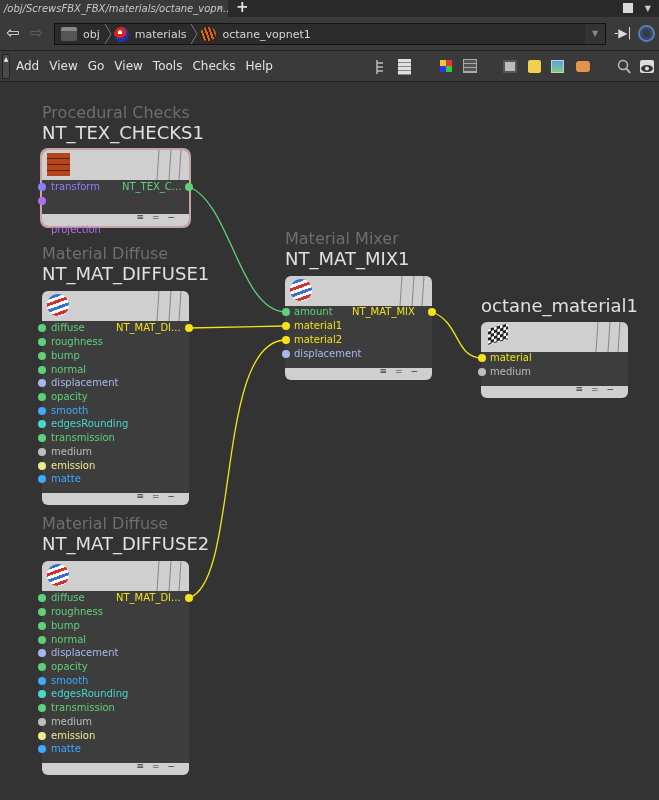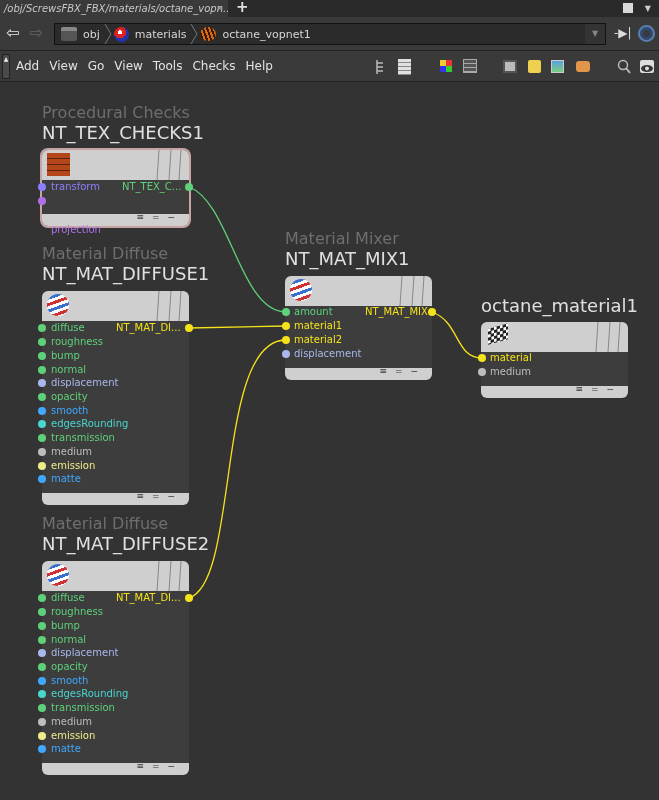--- a/index.html
+++ b/index.html
@@ -255,21 +255,21 @@
         </div>
     </div>
     <div class="dot" style="left:282px;top:226px;background:#5fd17a;"></div>
     <div class="port" style="left:294px;top:224px;color:#5fd17a;">amount</div>
     <div class="dot" style="left:282px;top:240px;background:#f5e21a;"></div>
     <div class="port" style="left:294px;top:238px;color:#f5e21a;">material1</div>
     <div class="dot" style="left:282px;top:254px;background:#f5e21a;"></div>
     <div class="port" style="left:294px;top:252px;color:#f5e21a;">material2</div>
     <div class="dot" style="left:282px;top:268px;background:#a9b8ec;"></div>
     <div class="port" style="left:294px;top:266px;color:#a9b8ec;">displacement</div>
-    <div class="port" style="left:365px;top:224px;color:#f5e21a;">NT_MAT_MIX</div>
+    <div class="port" style="left:352px;top:224px;color:#f5e21a;">NT_MAT_MIX</div>
     <div class="dot" style="left:428px;top:226px;background:#f5e21a;"></div>
   </div>
 
   <div class="node">
     <div class="node-name" style="left:481px;top:213px;">octane_material1</div>
     <div class="node-body" style="left:481px;top:240px;width:147px;height:76px;">
       <div class="node-head">
         <div style="position:absolute;left:7px;top:4px;width:20px;height:16px;transform:skewY(-15deg);background:conic-gradient(#222 0 25%,#fff 0 50%,#222 0 75%,#fff 0) 0 0/6px 6px;"></div>
         <svg class="stripes" viewBox="0 0 40 30">
             <path d="M12 30 L14 0 M24 30 L26 0 M34 30 L36 0" stroke="#888"></path>

